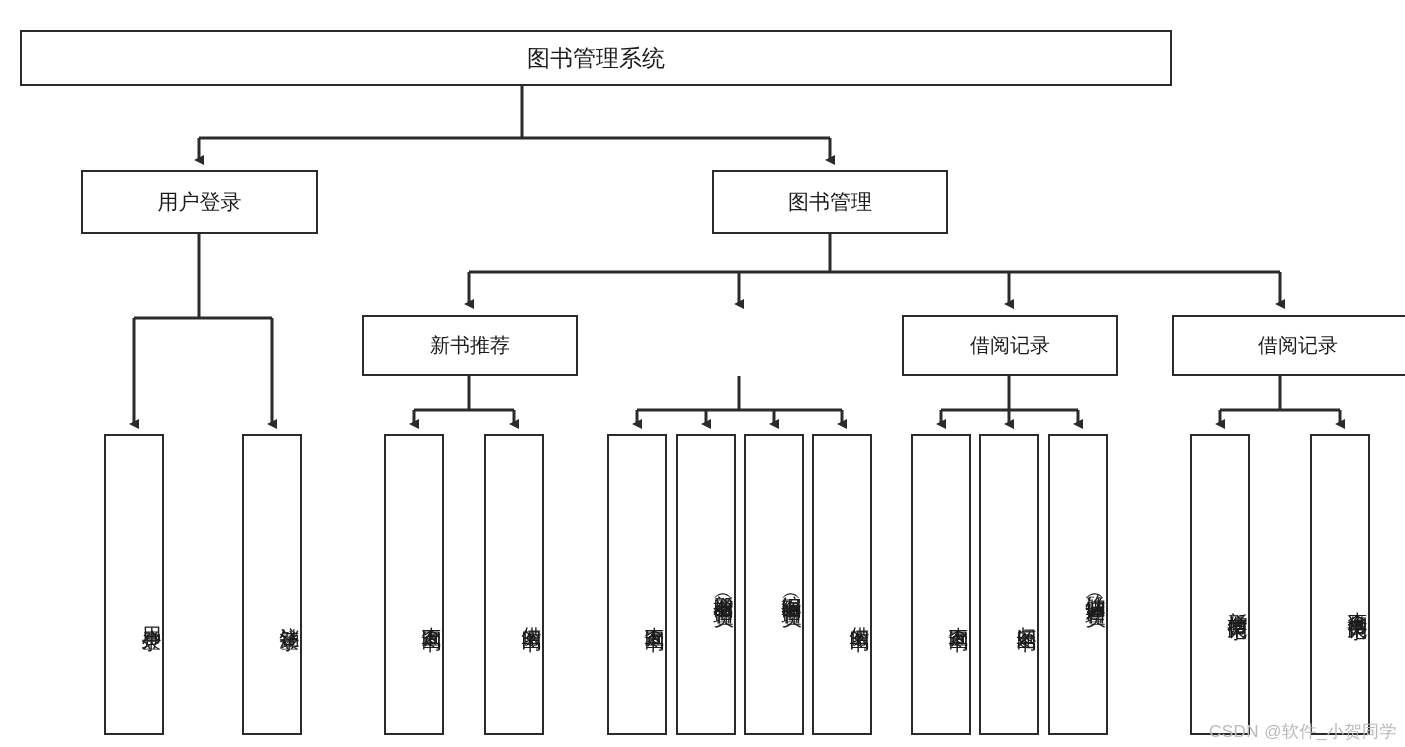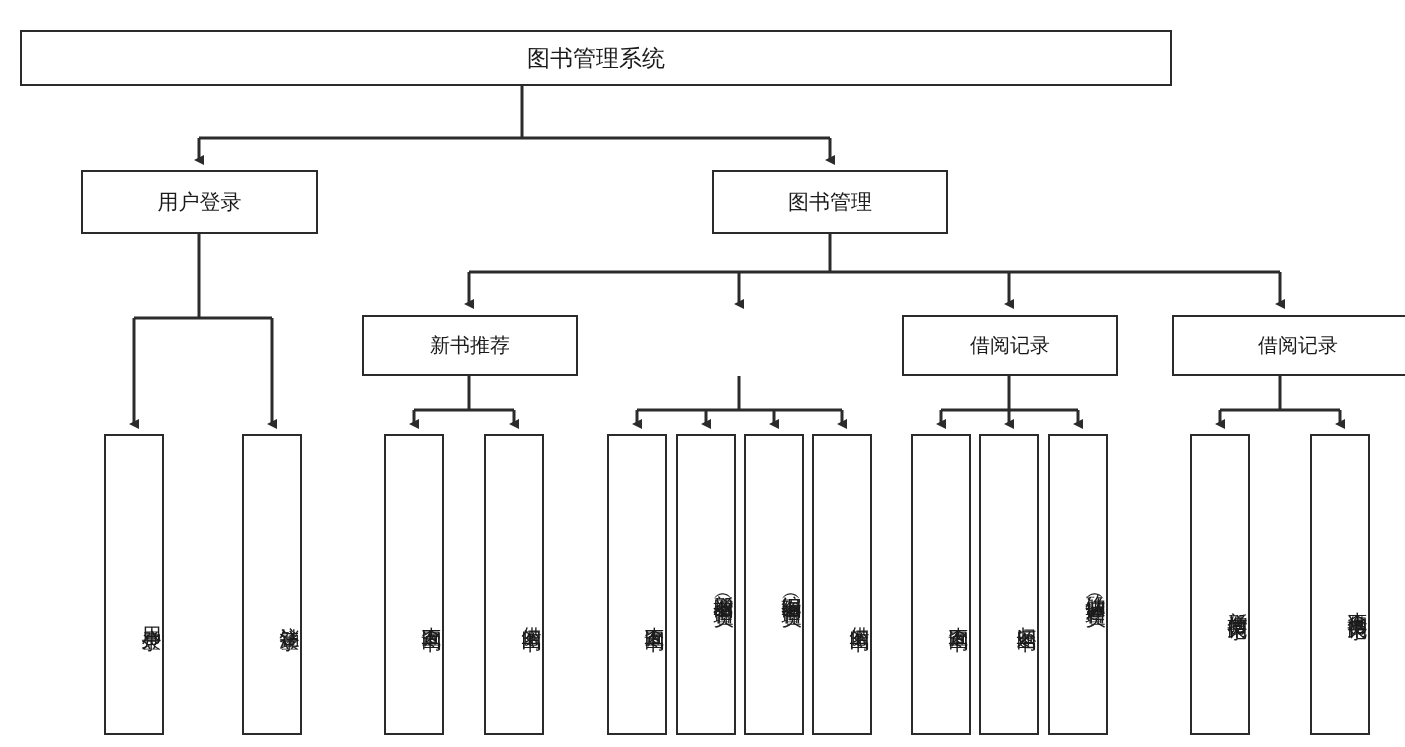--- a/index.html
+++ b/index.html
@@ -180,14 +180,15 @@
     <span class="vtext">确认归还（管理员）</span>
   </div>
 
   <div class="node leaf" style="left:1190px; top:434px; width:60px; height:301px; padding-top:34px;">
     <span class="vtext">新增借阅记录</span>
   </div>
   <div class="node leaf" style="left:1310px; top:434px; width:60px; height:301px; padding-top:34px;">
     <span class="vtext">查询借阅记录</span>
   </div>
 
+  <div class="watermark">CSDN @软件_小贺同学</div>
 
 </div>
 
 </body></html>

